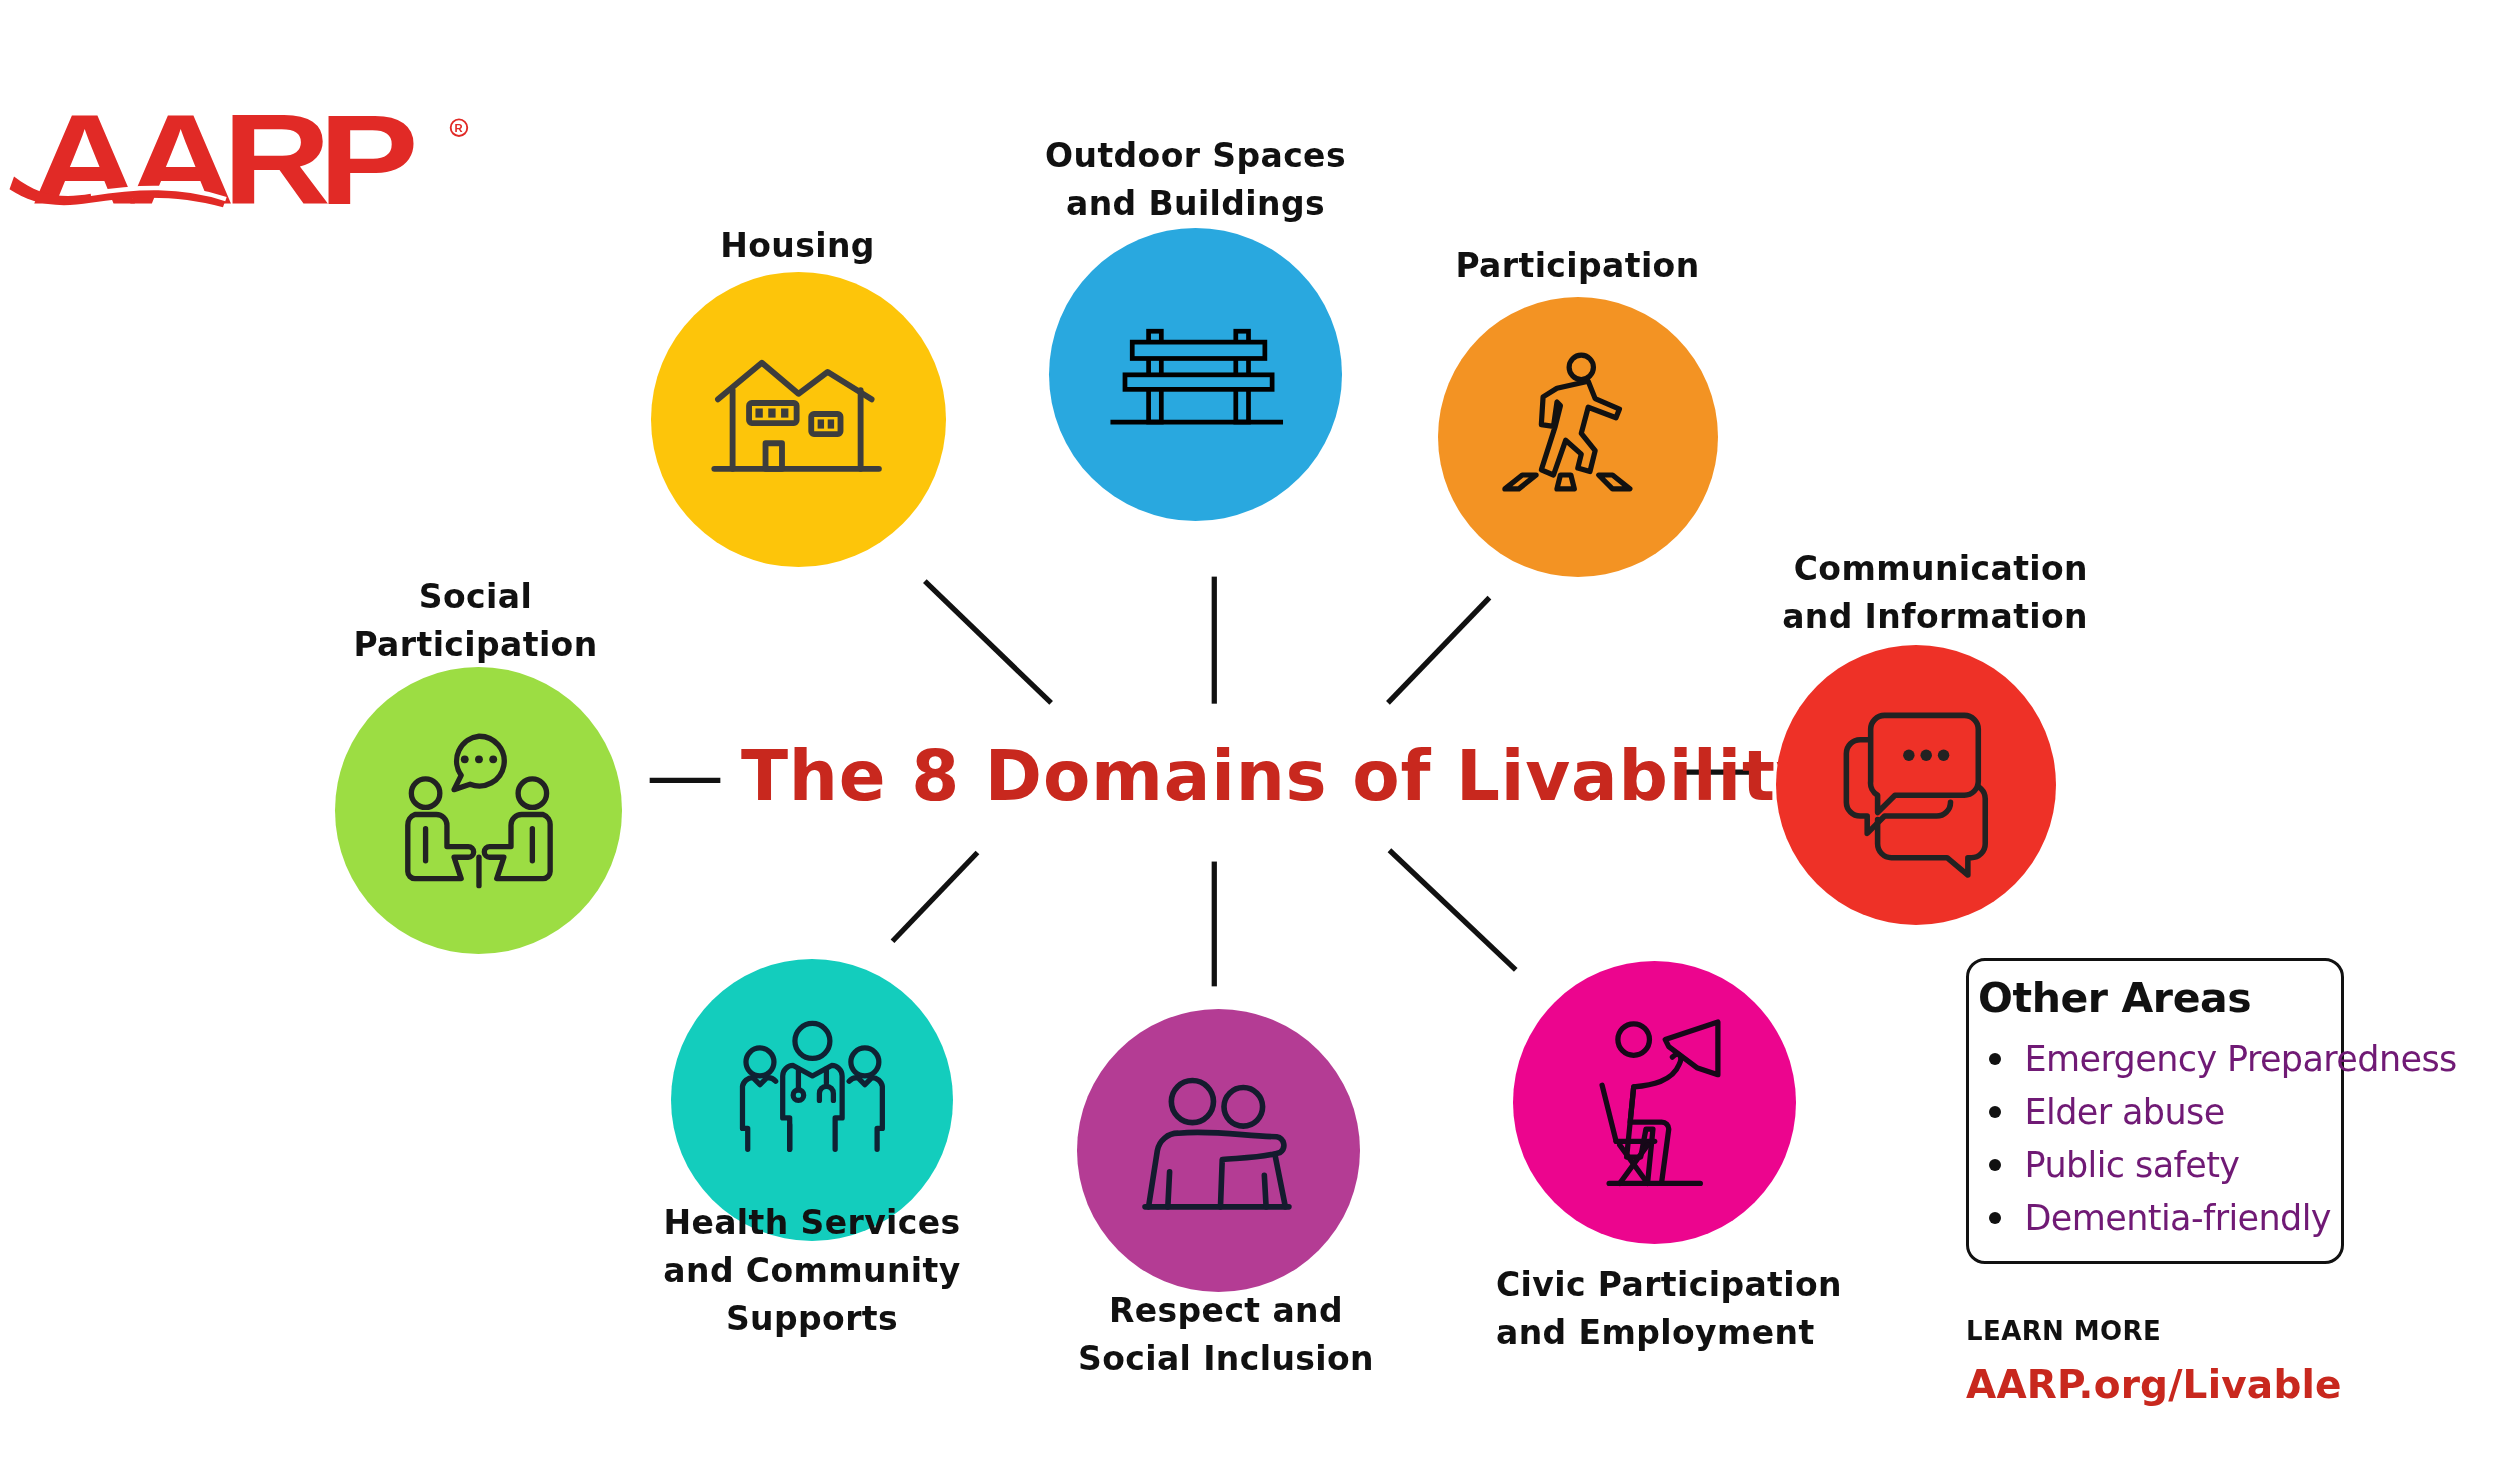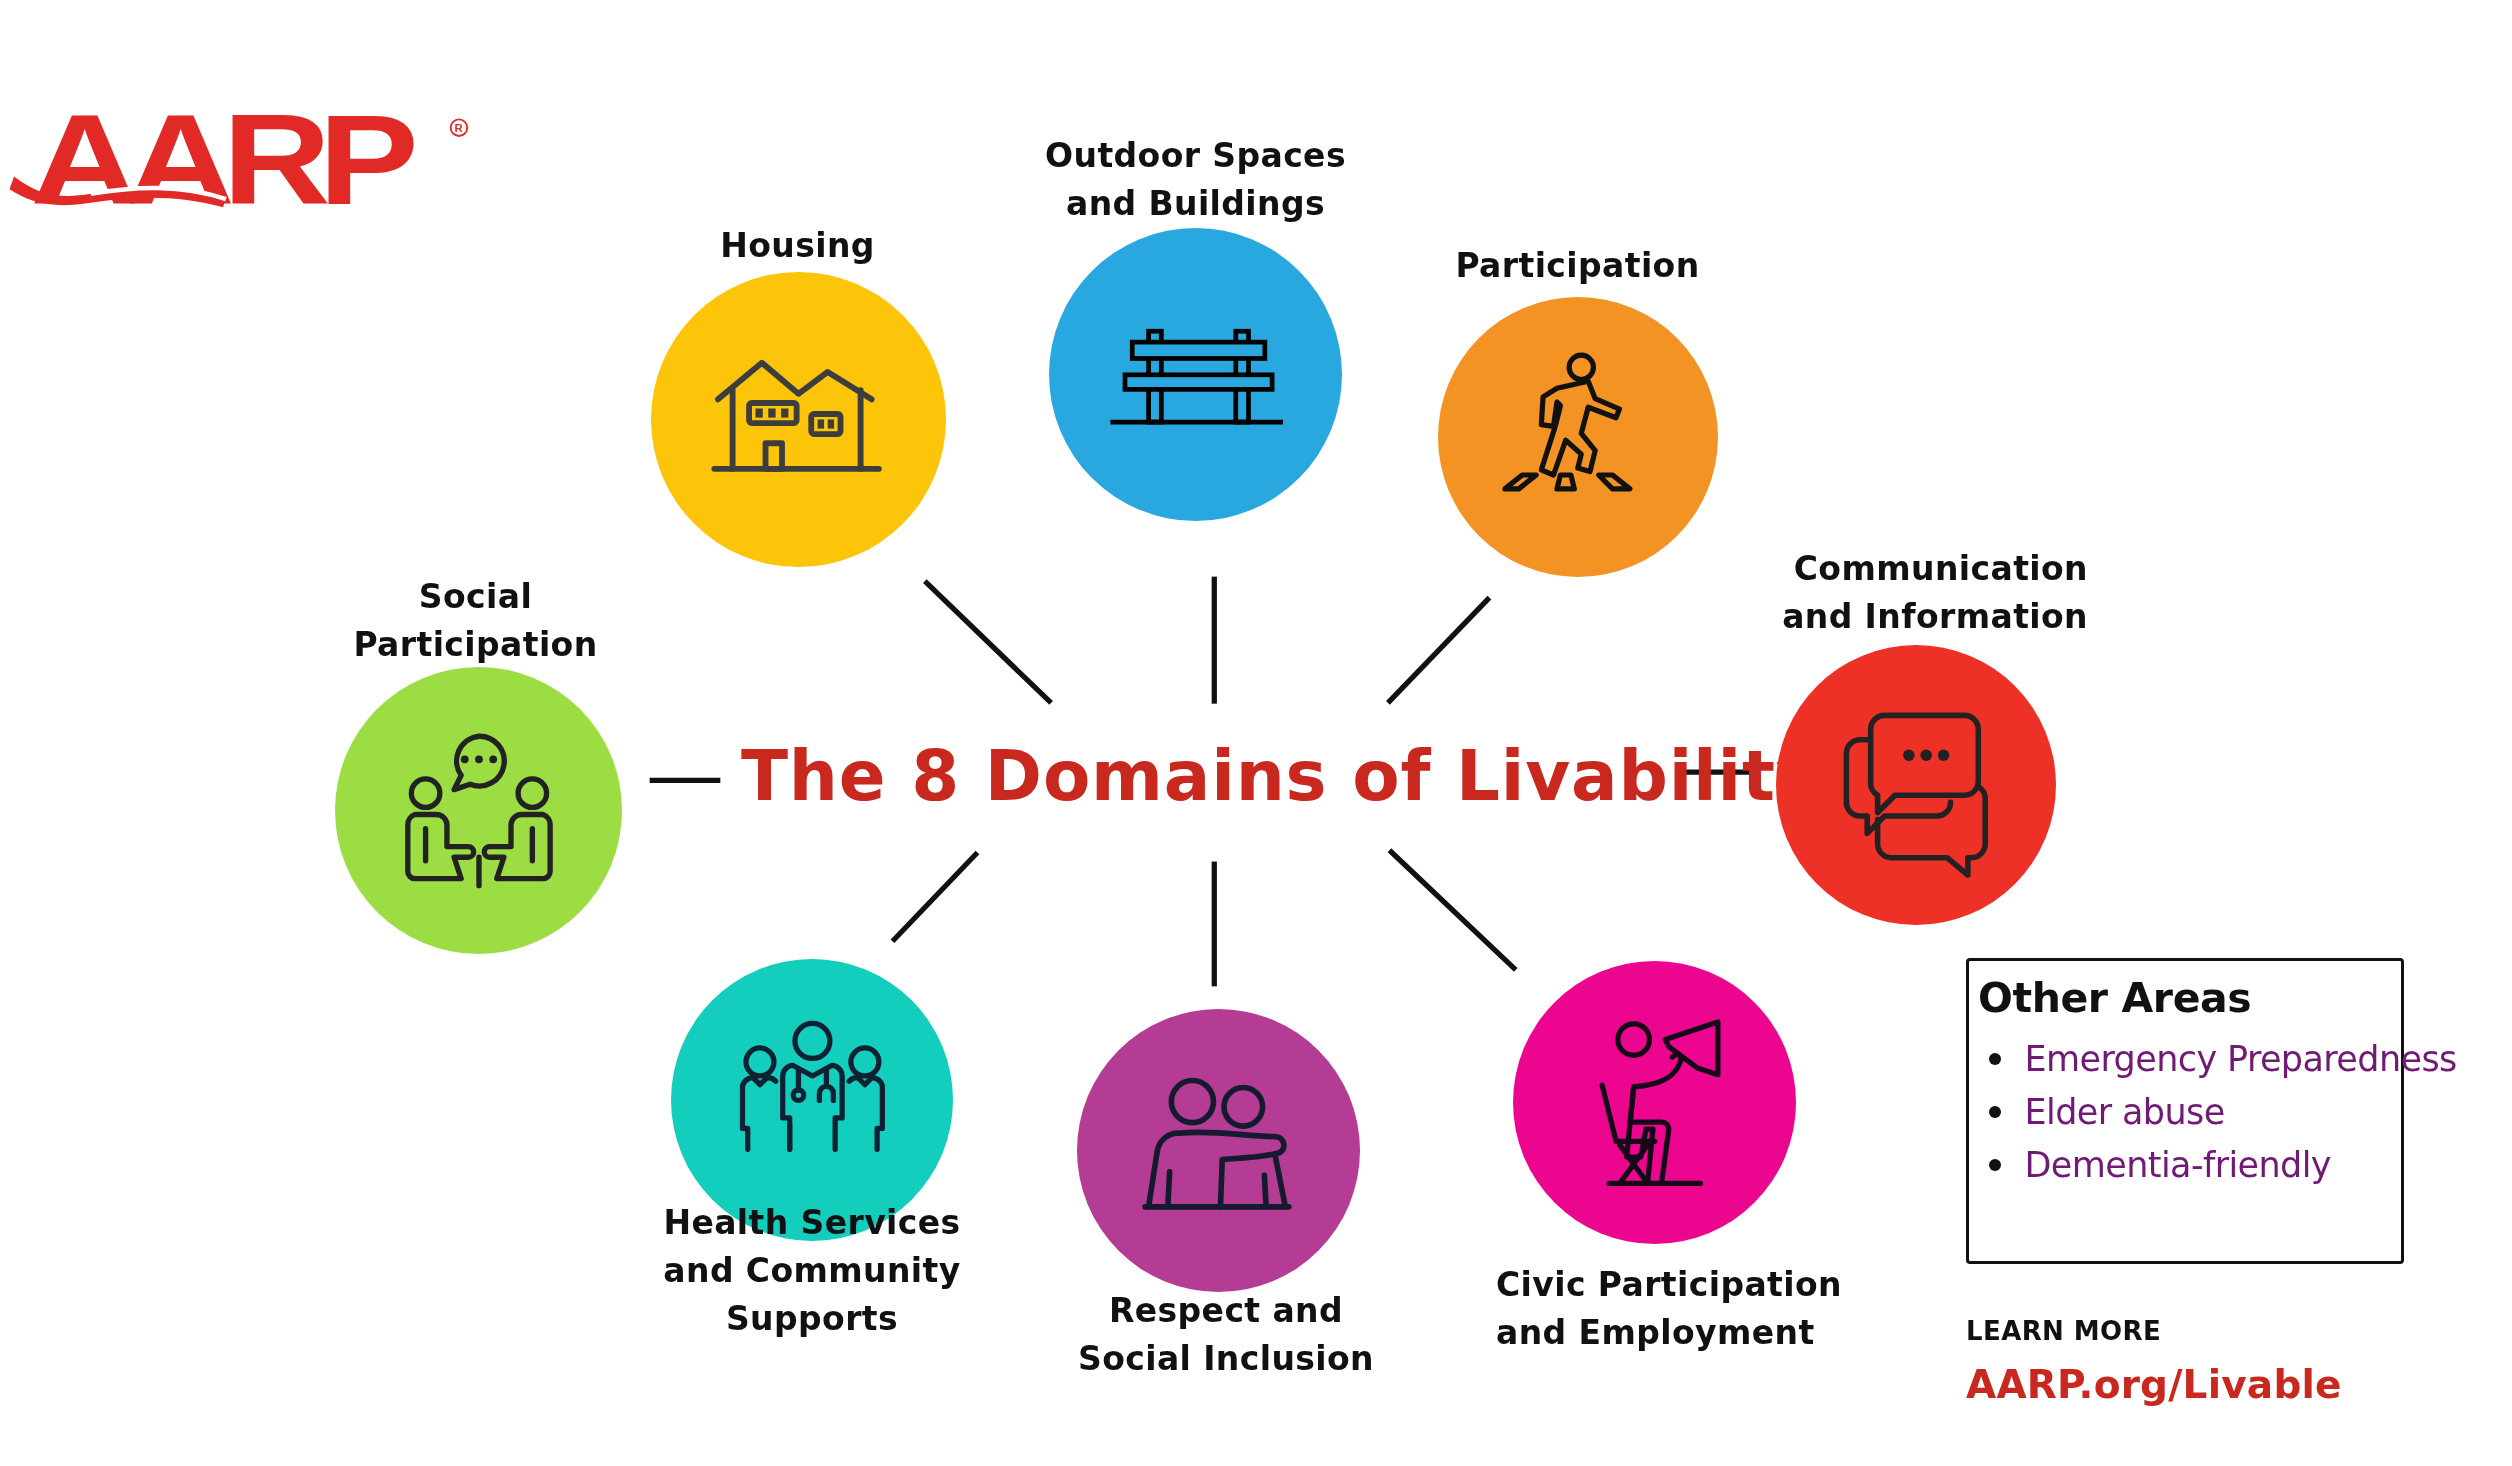--- a/index.html
+++ b/index.html
@@ -7,22 +7,22 @@
          font-family: "DejaVu Sans", "Liberation Sans", sans-serif; color: #111; }
   .abs { position: absolute; }
   .logo { left: 7.5px; top: 105px; width: 466px; height: 113px; }
   .circle { position: absolute; border-radius: 50%; display: flex; align-items: center; justify-content: center; cursor: pointer; }
   .circle svg { width: 62%; height: 62%; overflow: visible; }
   .label { position: absolute; font-weight: bold; font-size: 33px; line-height: 48px; text-align: center; color: #111; white-space: nowrap; letter-spacing: 0.4px; }
   .label span { display: block; }
   .title { position: absolute; left: 741px; top: 735px; width: 940px; text-align: center;
            font-weight: bold; font-size: 69px; line-height: 83px; color: #C8281E; white-space: nowrap; letter-spacing: 0.8px; }
   .connectors { position: absolute; left: 0; top: 0; width: 2512px; height: 1466px; pointer-events: none; }
-  .other-box { position: absolute; left: 1966px; top: 958px; width: 438px; height: 306px;
-               border: 3px solid #111; border-radius: 4px; box-sizing: border-box; }
+  .other-box { position: absolute; left: 1966px; top: 958px; width: 378px; height: 306px;
+               border: 3px solid #111; border-radius: 19px; box-sizing: border-box; }
   .other-title { position: absolute; left: 9px; top: 10.5px; font-weight: bold; font-size: 41px; line-height: 53px; color: #111; letter-spacing: -0.4px; }
   .other-list { position: absolute; left: 16.5px; top: 72px; margin: 0; padding: 0; list-style: none; }
   .other-list li { position: relative; font-size: 35px; line-height: 53px; padding-left: 39px; color: #701a75; white-space: nowrap; letter-spacing: -0.6px; }
   .other-list li .dot { position: absolute; left: 3px; top: 20px; width: 12px; height: 12px; border-radius: 50%; background: #111; }
   .learn-more { position: absolute; left: 1966px; top: 1308px; font-weight: bold; font-size: 26px; line-height: 47px; color: #111; letter-spacing: 0.4px; }
   .learn-link { position: absolute; left: 1966px; top: 1360px; font-weight: bold; font-size: 39px; line-height: 50px; color: #C8281E; text-decoration: none; letter-spacing: 0.2px; }
 </style>
 </head>
 <body>
 
@@ -207,19 +207,20 @@
 <div class="label" style="left:1496px; top:1261px; width:316px;text-align:right;">
   <span>Civic Participation</span>
   <span>and Employment</span>
 </div>
 
 <div class="other-box">
   <div class="other-title">Other Areas</div>
   <ul class="other-list">
     <li><span class="dot"></span><span>Emergency Preparedness</span></li>
     <li><span class="dot"></span><span>Elder abuse</span></li>
+    <li><span class="dot"></span><span>Public safety</span></li>
     <li><span class="dot"></span><span>Dementia-friendly</span></li>
   </ul>
 </div>
 
 <div class="learn-more">LEARN MORE</div>
 <a class="learn-link">AARP.org/Livable</a>
 
 
 </body></html>

